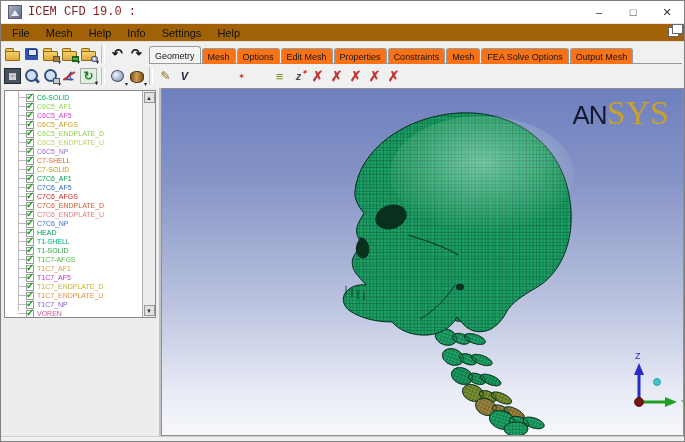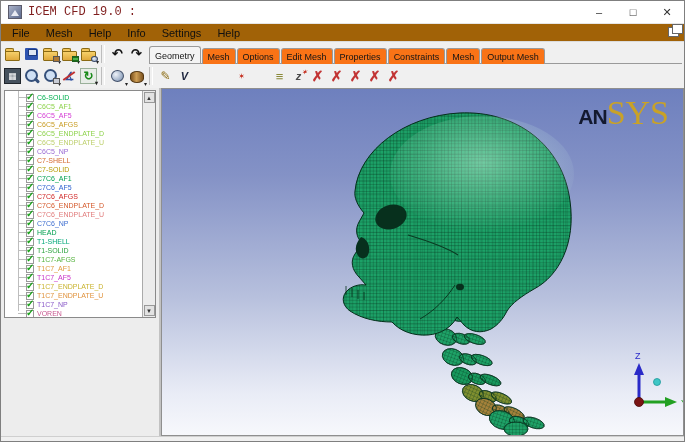--- a/index.html
+++ b/index.html
@@ -117,21 +117,21 @@
   .scrollbar{ width:13px; flex:none; border-left:1px solid #aaa; background:#ececec;
               display:flex; flex-direction:column; justify-content:space-between; align-items:center; padding:1px; }
   .sbtn{ width:11px; height:11px; border:1px solid #999; background:#e2e2e2; font-size:6px;
          line-height:10px; text-align:center; color:#333; }
 
   
   .viewport{ flex:1; position:relative; overflow:hidden; border:1px solid #8f8f8f;
      background:linear-gradient(180deg,#6e80be 0%, #8492c6 25%, #b7c0dd 60%, #e9ecf6 88%, #f7f8fc 100%); }
   .viewport svg{ position:absolute; inset:0; }
   .logo{ position:absolute; top:7px; right:14px; line-height:1; }
-  .logo-dark{ font-family:"Liberation Sans",sans-serif; font-weight:700; font-size:21px;
+  .logo-dark{ font-family:"Liberation Sans",sans-serif; font-weight:400; font-size:26px;
               color:#13192f; letter-spacing:-1px;text-align:right; }
   .logo-gold{ font-family:"Liberation Serif",serif; font-size:34px; color:#c9a227; }
 
   .statusbar{ height:5px; background:#f0f0f0; border-top:1px solid #cfcfcf; flex:none; }
 </style>
 </head>
 <body>
 
 <div class="window">
 
@@ -176,20 +176,21 @@
         <span class="tbi i-redo">↷</span>
       </span>
     <div class="tabstrip" id="tabstrip">
         <span class="tab active">Geometry</span>
         <span class="tab">Mesh</span>
         <span class="tab">Options</span>
         <span class="tab">Edit Mesh</span>
         <span class="tab">Properties</span>
         <span class="tab">Constraints</span>
         <span class="tab">Mesh</span>
+        <span class="tab">FEA Solve Options</span>
         <span class="tab">Output Mesh</span>
       </div>
   </div>
 
   <div class="toolrow2" id="row2icons">
       <span class="tbi i-fit">▦</span>
       <span class="tbi i-mag"></span>
       <span class="tbi i-mag">
         <span class="mini mini-gray"></span>
         <span class="dd">▾</span>

